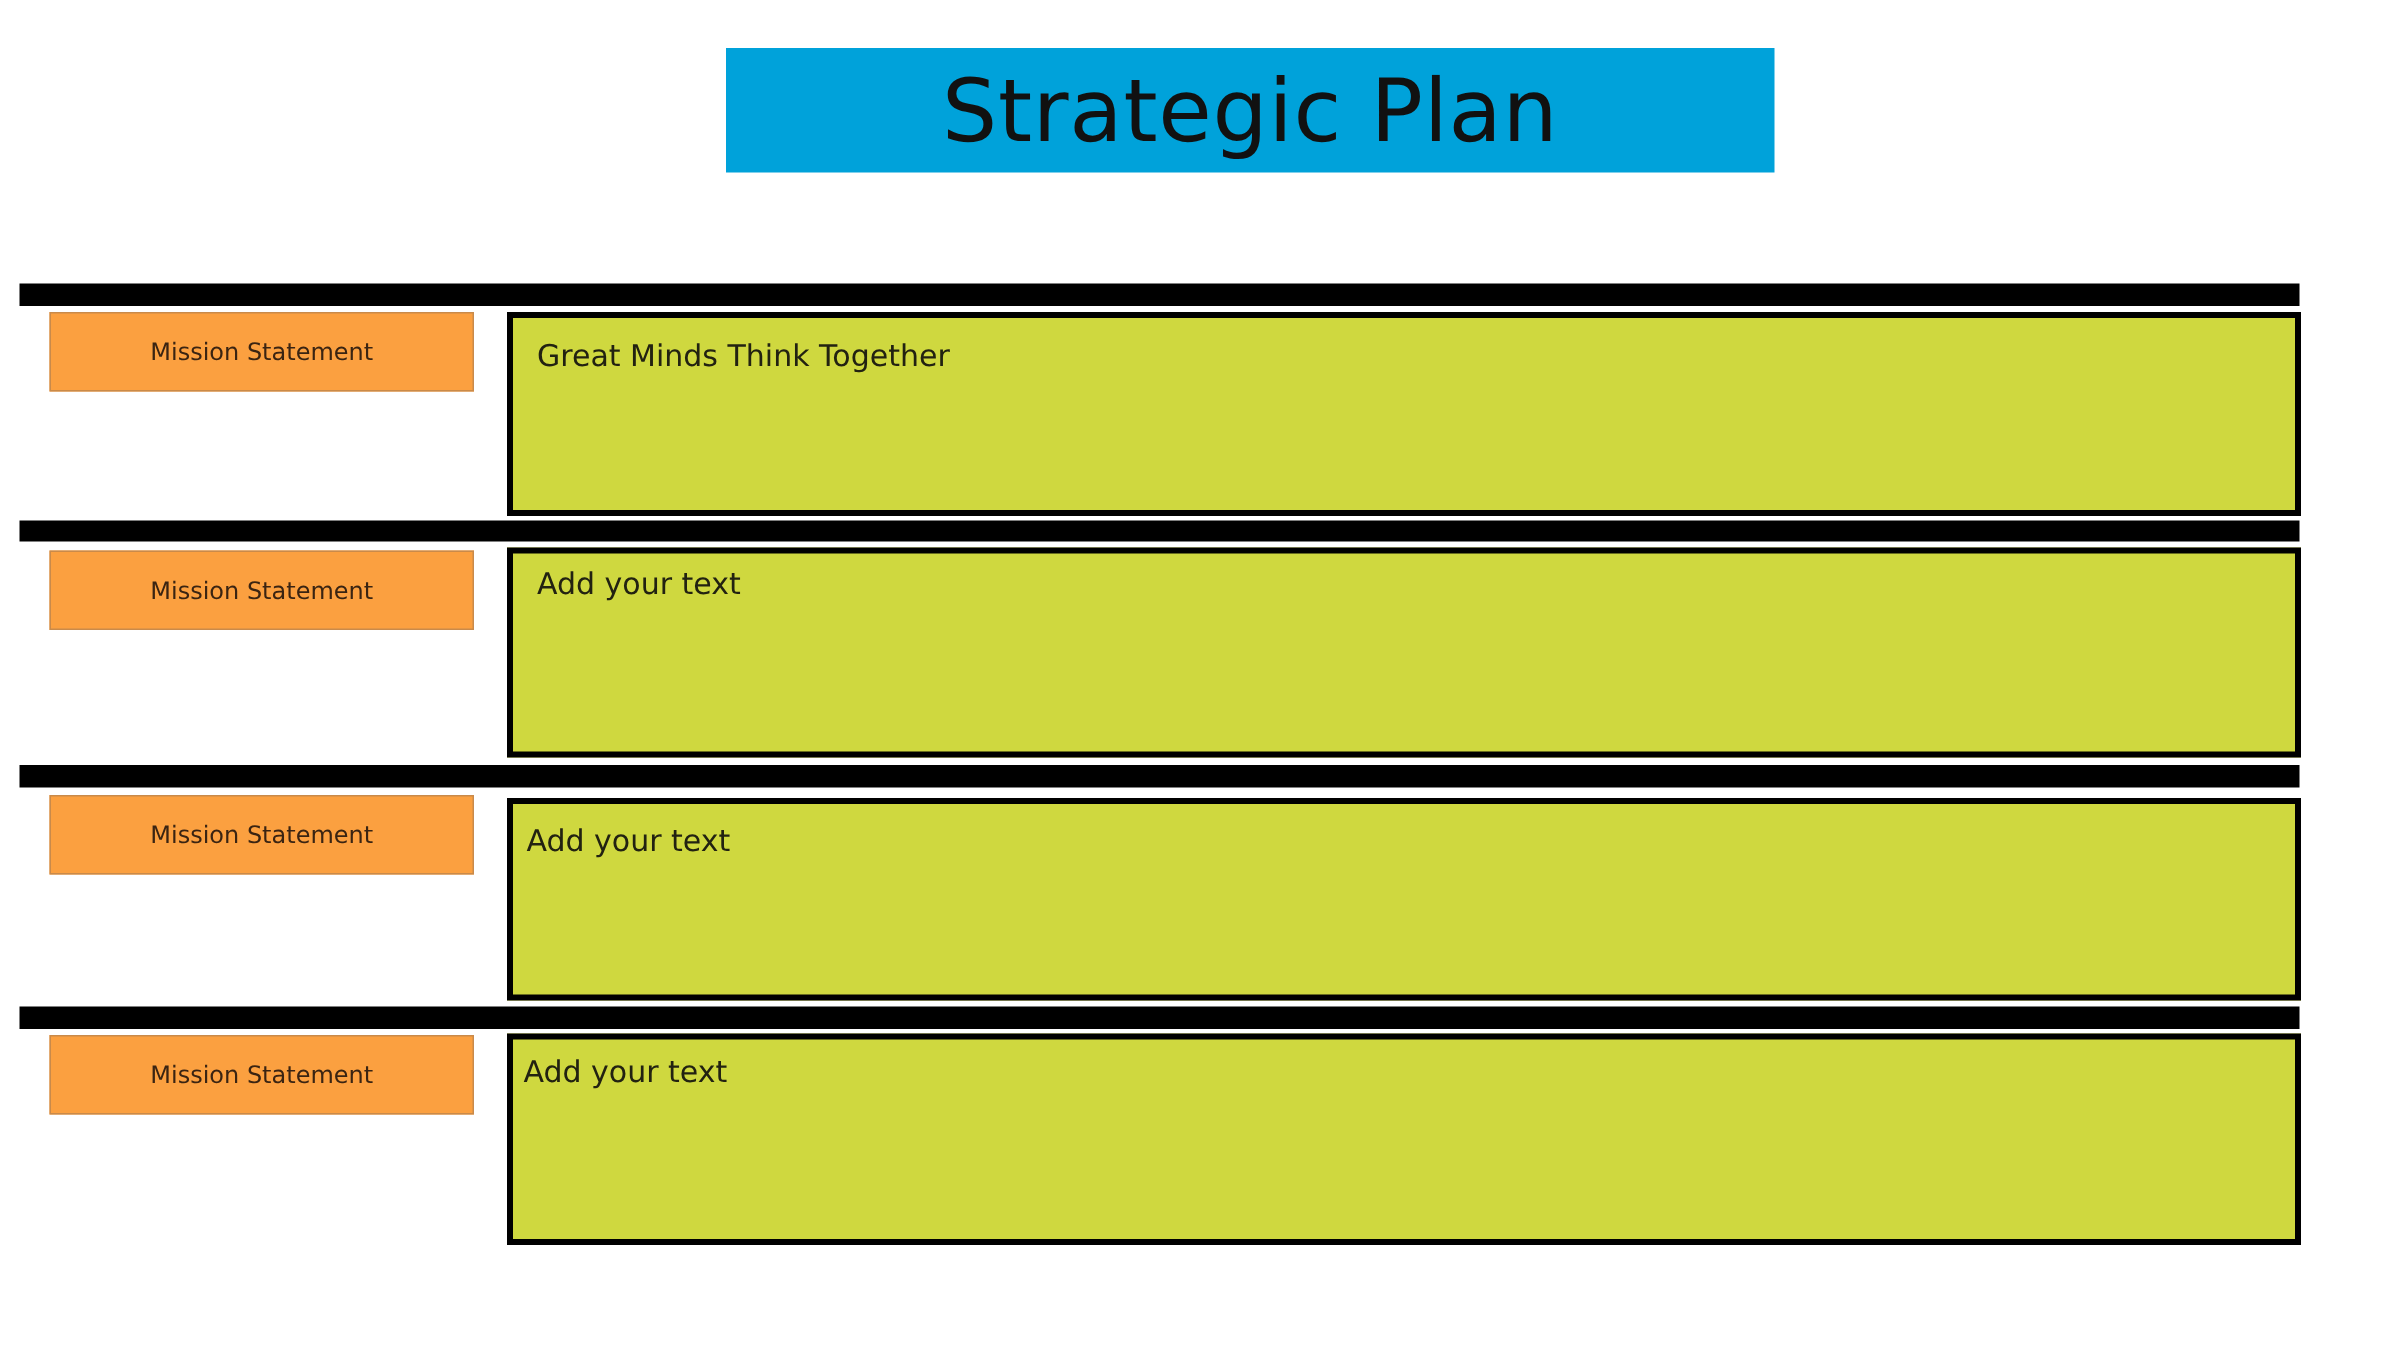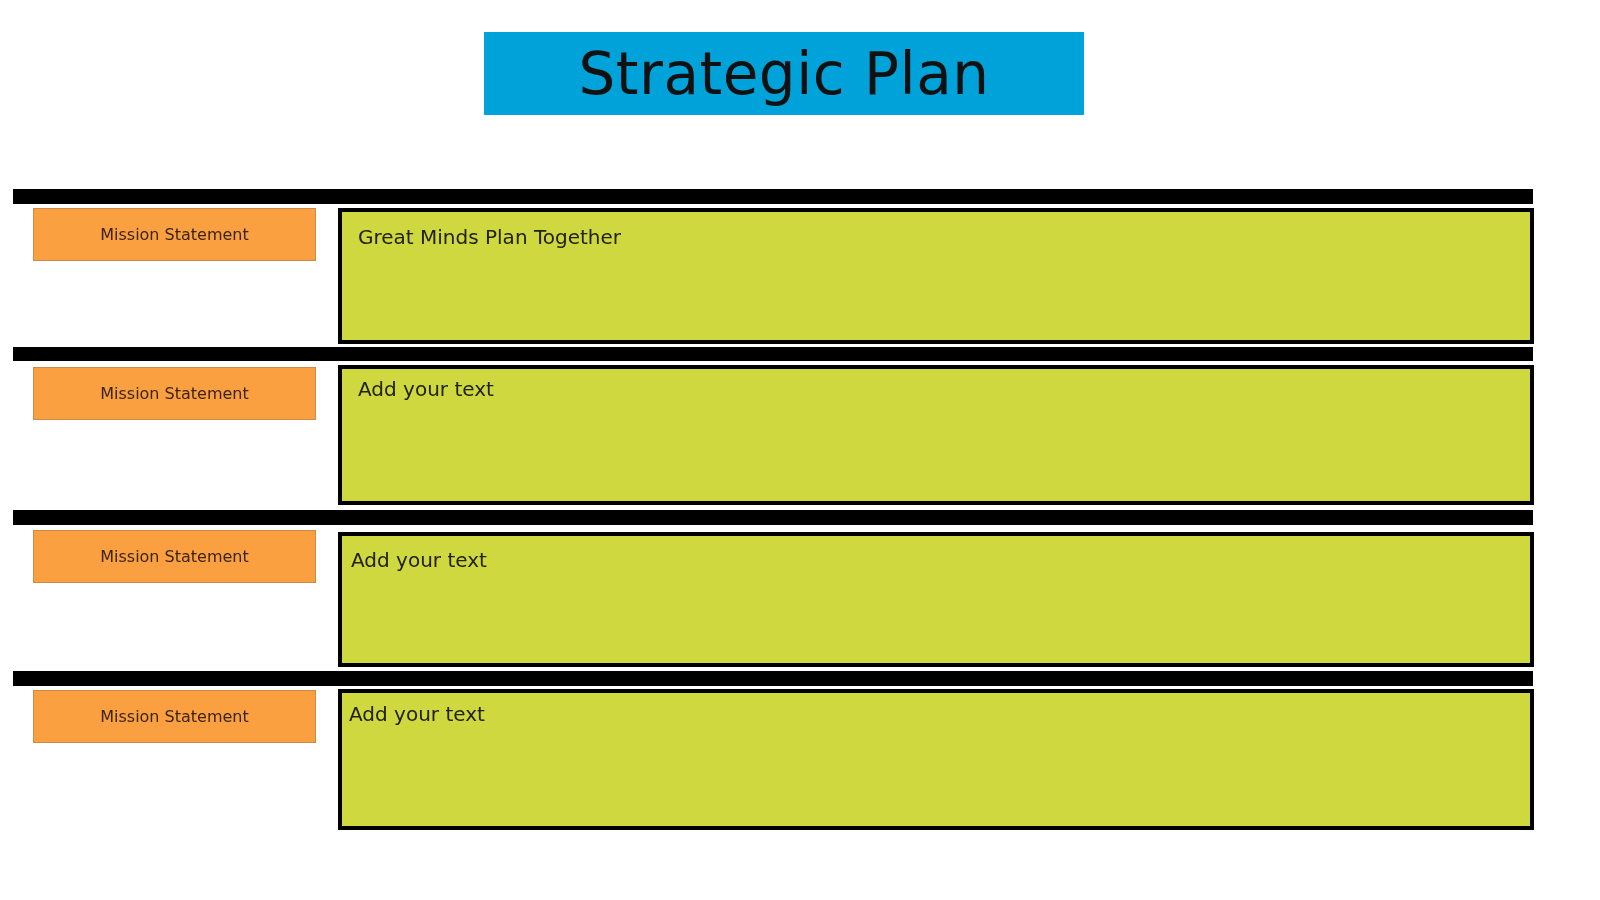--- a/index.html
+++ b/index.html
@@ -11,21 +11,21 @@
       width: 1600px;
       height: 900px;
       position: relative;
       overflow: hidden;
       font-family: "DejaVu Sans", "Liberation Sans", sans-serif;
     }
     .title-box {
       position: absolute;
       left: 484px;
       top: 32px;
-      width: 600px;
+      width: 699px;
       height: 83px;
       display: flex;
       align-items: center;
       justify-content: center;
       color: #111111;
       font-size: 58px;
       letter-spacing: 0.5px;
     }
     .bar {
       position: absolute;
@@ -67,21 +67,21 @@
 
 <div class="title-box" style="background:#00A2DA;">
   <span>Strategic Plan</span>
 </div>
 
 <div class="bar" style="top:189px;"></div>
 <div class="label-box" style="top:208px; background:#FBA040;">
   <span>Mission Statement</span>
 </div>
 <div class="content-box" style="top:208px; height:136px; background:#CFD83F;">
-  <span class="content-text" style="left:16px; top:13px;">Great Minds Plan Together</span>
+  <span class="content-text" style="left:16px; top:13px;">Great Minds Think Together</span>
 </div>
 
 <div class="bar" style="top:347px; height:14px;"></div>
 <div class="label-box" style="top:367px; background:#FBA040;">
   <span>Mission Statement</span>
 </div>
 <div class="content-box" style="top:365px; height:140px; background:#CFD83F;">
   <span class="content-text" style="left:16px; top:8px;">Add your text</span>
 </div>
 

